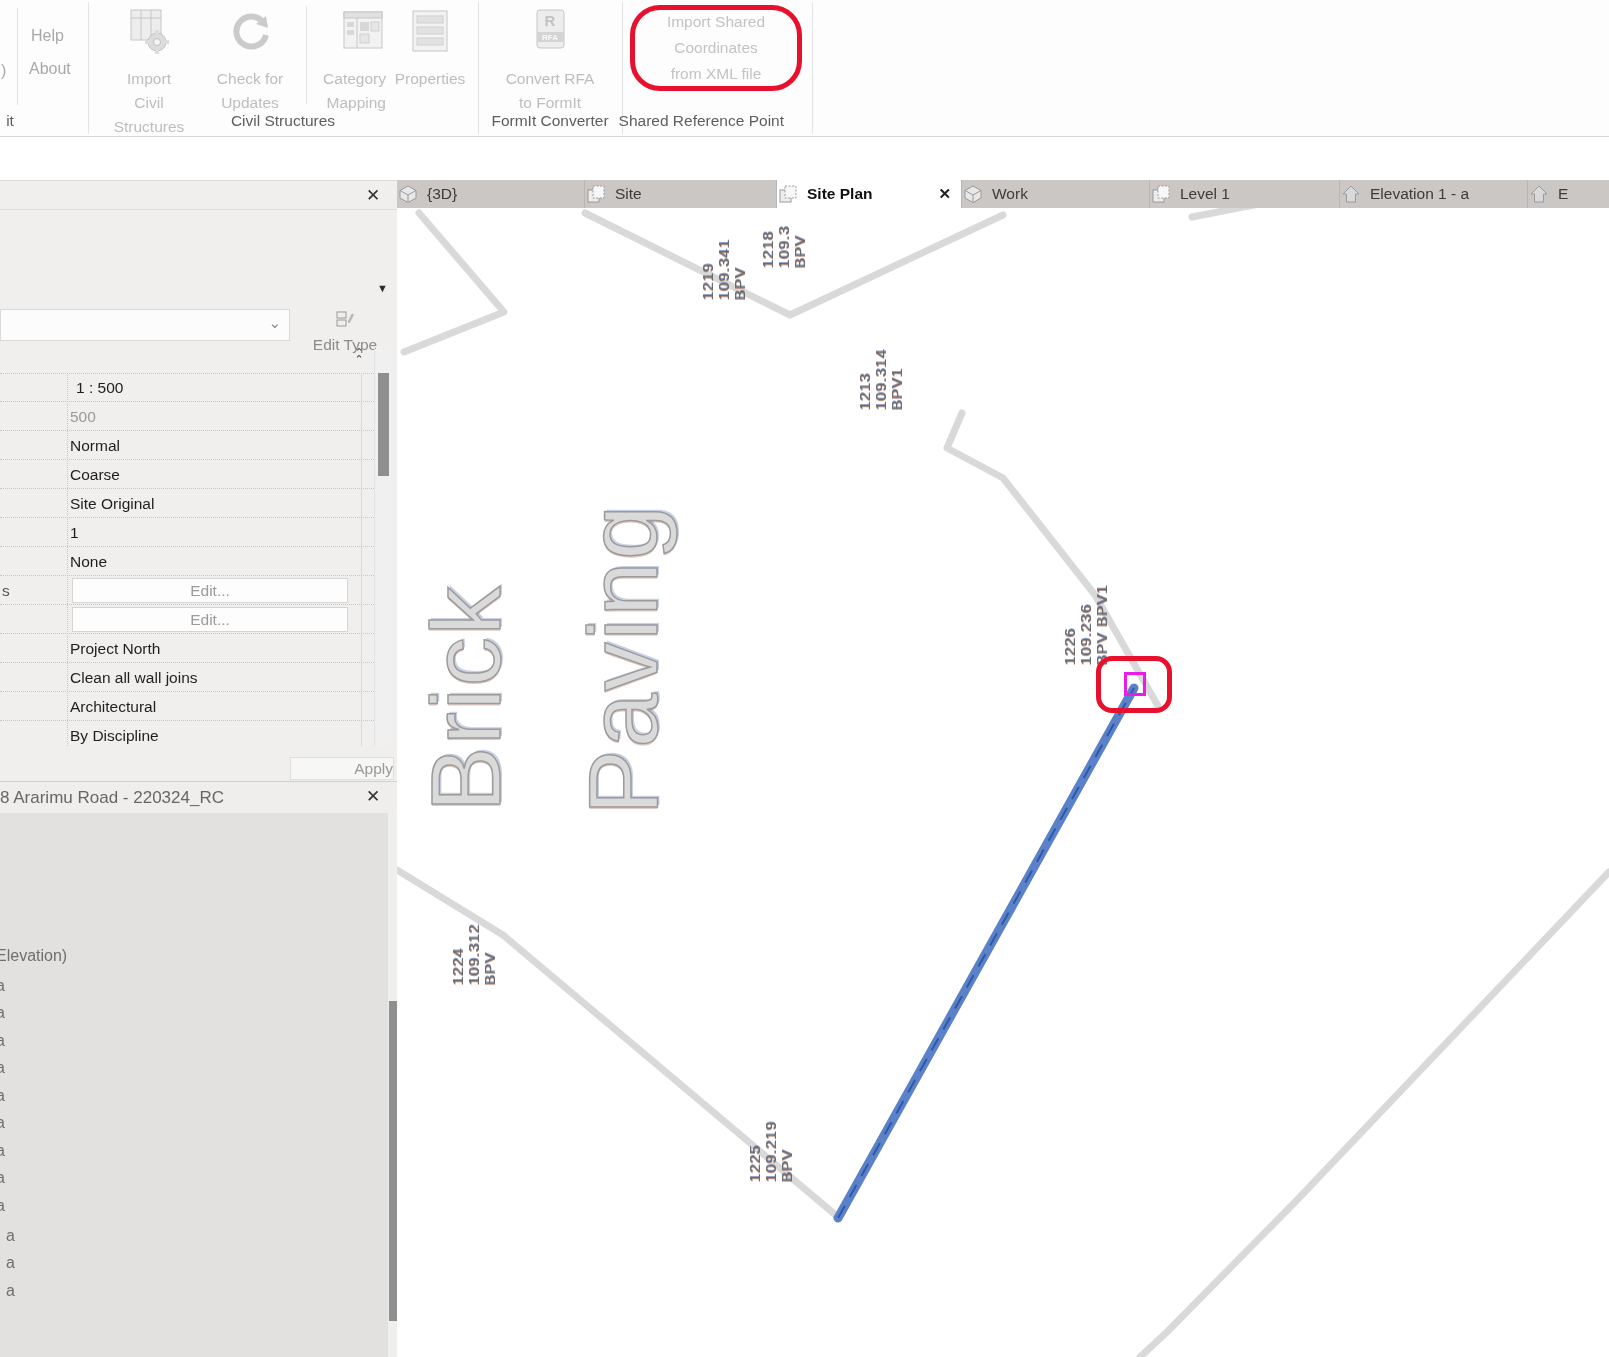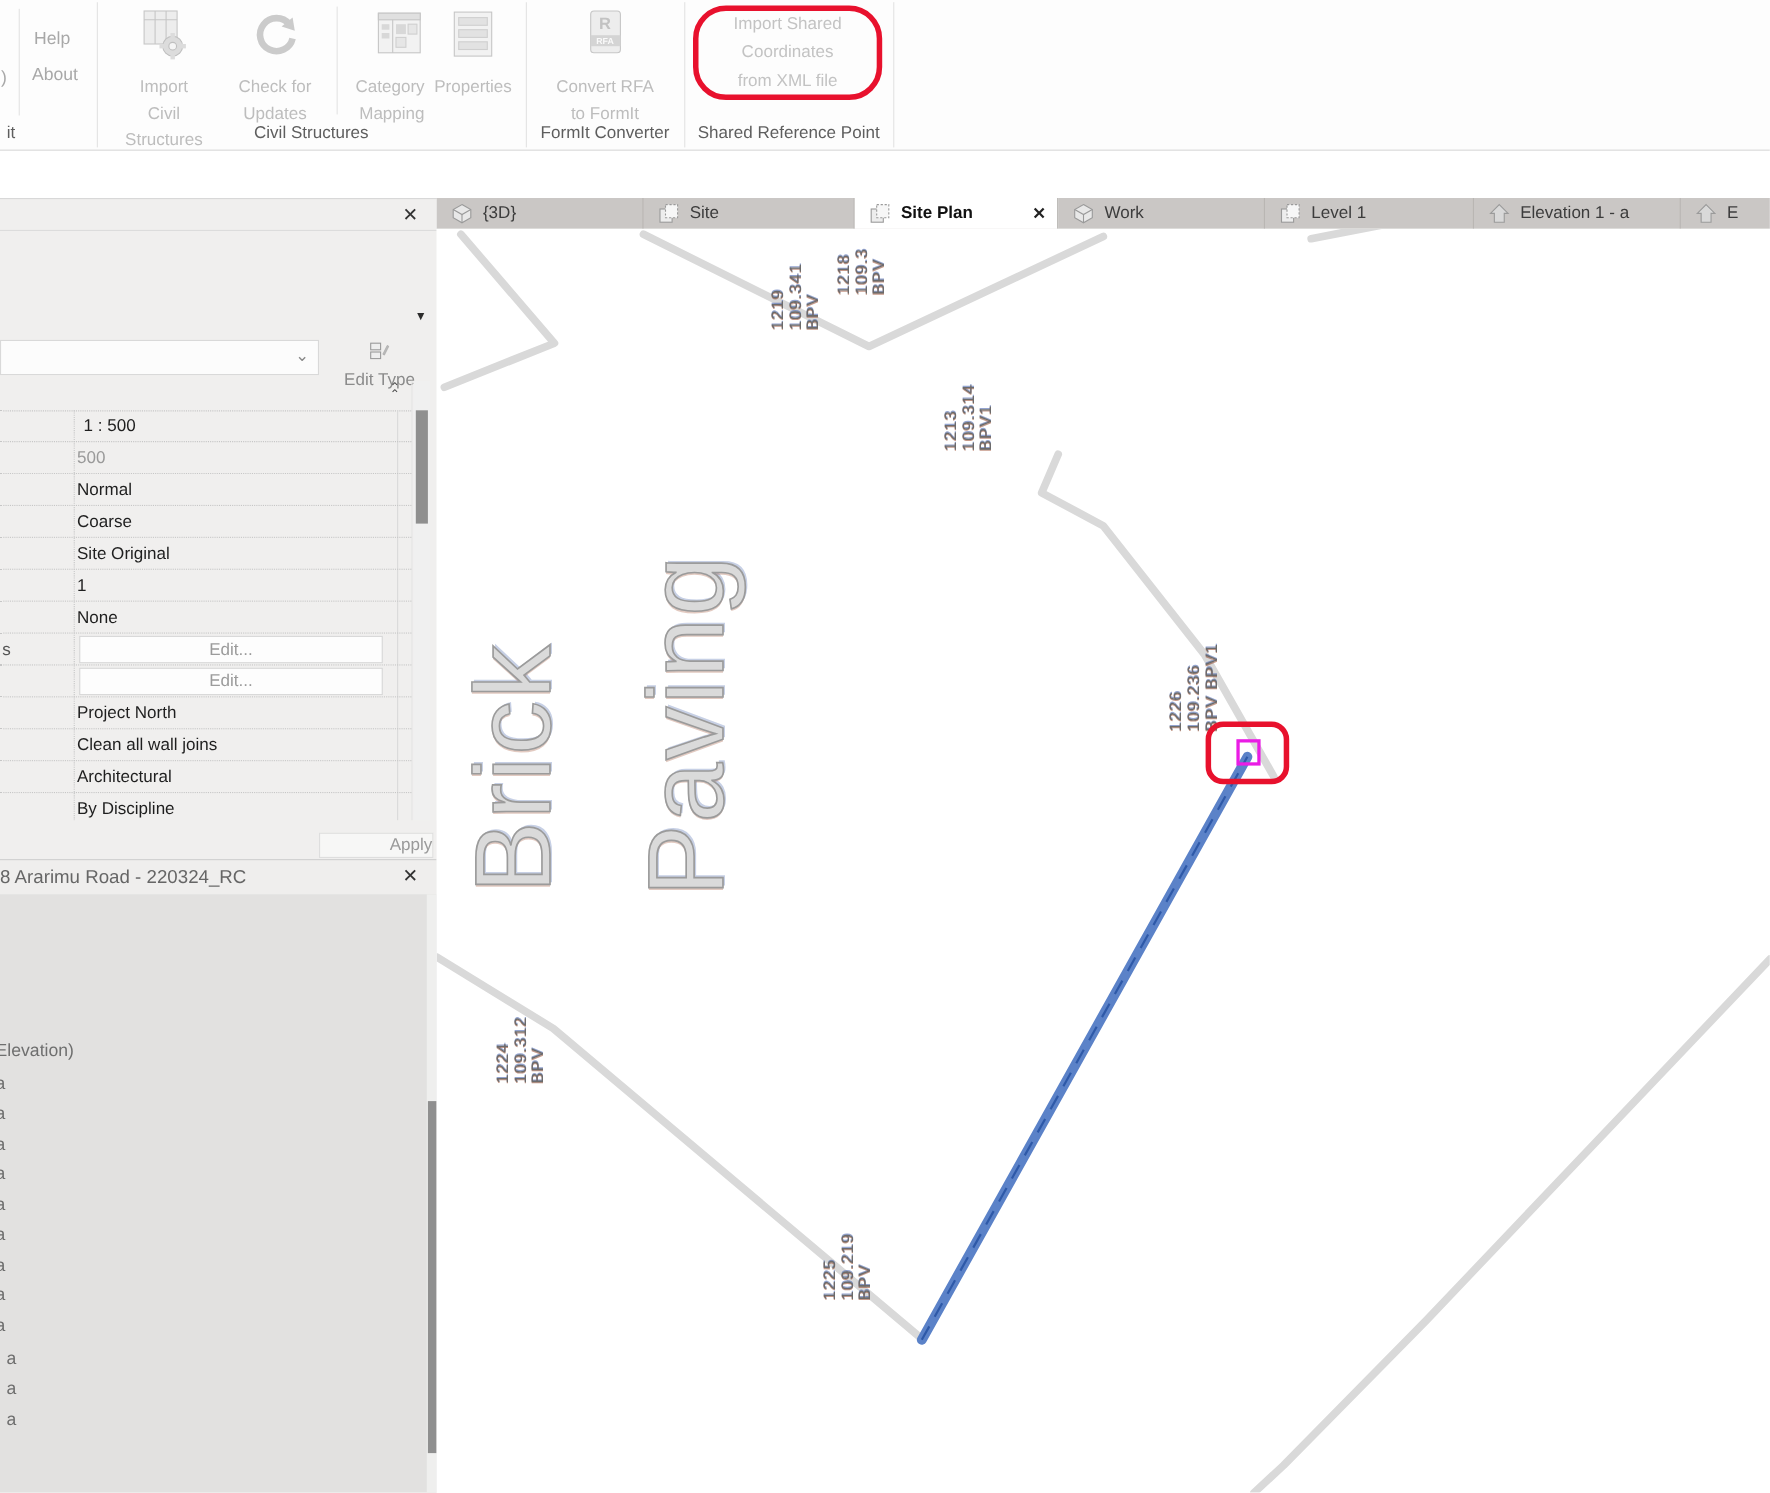--- a/index.html
+++ b/index.html
@@ -41,21 +41,21 @@
   .pb-header { position:absolute; left:0; top:600px; width:397px; height:32px; background:#efeeed; border-top:1px solid #cfcfcf; }
   .pb-title { position:absolute; left:0; top:0; font-size:17px; line-height:32px; color:#666; white-space:nowrap; }
   .pb-close { position:absolute; left:366px; top:4px; font-size:17px; color:#333; }
   .pb-content { position:absolute; left:0; top:632px; width:397px; height:545px; background:#e2e1e0; overflow:hidden; }
   .pb-item { position:absolute; height:20px; line-height:20px; font-size:16px; color:#6f6f6f; white-space:nowrap; }
   .pb-sb { position:absolute; left:388px; top:0; width:12px; height:545px; background:#efefee; }
   .pb-sb-thumb { position:absolute; left:1px; top:188px; width:10px; height:320px; background:#8f8f8f; }
 
   
   .tabbar { position:absolute; left:397px; top:180px; width:1212px; height:28px; background:#cac7c5; display:flex; }
-  .tab { display:flex; align-items:center; gap:9px; padding-left:12px; border-right:1px solid #b9b6b3; font-size:15.5px; color:#3c3c3c; overflow:hidden;text-align:right; }
+  .tab { display:flex; align-items:center; gap:9px; border-right:1px solid #b9b6b3; font-size:15.5px; color:#3c3c3c; overflow:hidden;text-align:right; }
   .tab.active { background:#fff; font-weight:bold; color:#111; }
   .tclose { margin-left:auto; margin-right:10px; font-weight:bold; font-size:15px; color:#222; }
   .tic { display:inline-flex; width:21px; height:21px; align-items:center; justify-content:center; }
 
   
   .drawing { position:absolute; left:397px; top:208px; width:1212px; height:1149px; background:#fff; overflow:hidden; }
   .drawing svg.lines { position:absolute; left:0; top:0; }
   .slabel { position:absolute; transform:rotate(-90deg); transform-origin:0 100%; font-size:15px; line-height:16px; letter-spacing:1px; color:#6b6b6b; white-space:nowrap;
             text-shadow:-1px 0 0 rgba(150,70,40,.55), 1px 0 0 rgba(60,90,170,.55); }
   .bigtext { position:absolute; transform:rotate(-90deg); transform-origin:0 100%; font-size:98px; line-height:98px; letter-spacing:2px; color:#dadada; white-space:nowrap;
@@ -154,21 +154,21 @@
       <span>Convert RFA</span><br>
       <span>to FormIt</span>
     </div>
     <div class="rgroup" style="left:478px; width:144px;">FormIt Converter</div>
 
     <div class="rbtn" style="left:632px; top:9px; width:168px; color:#c3c3c3; line-height:26px;">
       <span>Import Shared</span><br>
       <span>Coordinates</span><br>
       <span>from XML file</span>
     </div>
-    <div class="rgroup" style="left:622px; width:190px;">Shared Reference Point</div>
+    <div class="rgroup" style="left:594px; width:190px;text-align:right;">Shared Reference Point</div>
 
     <div class="red-oval"></div>
   </div>
 
   <div class="left-panel">
     <div class="pp-close">✕</div>
     <div class="pp-selector">
       <div class="sel-caret">▼</div>
     </div>
     <div class="combo">

